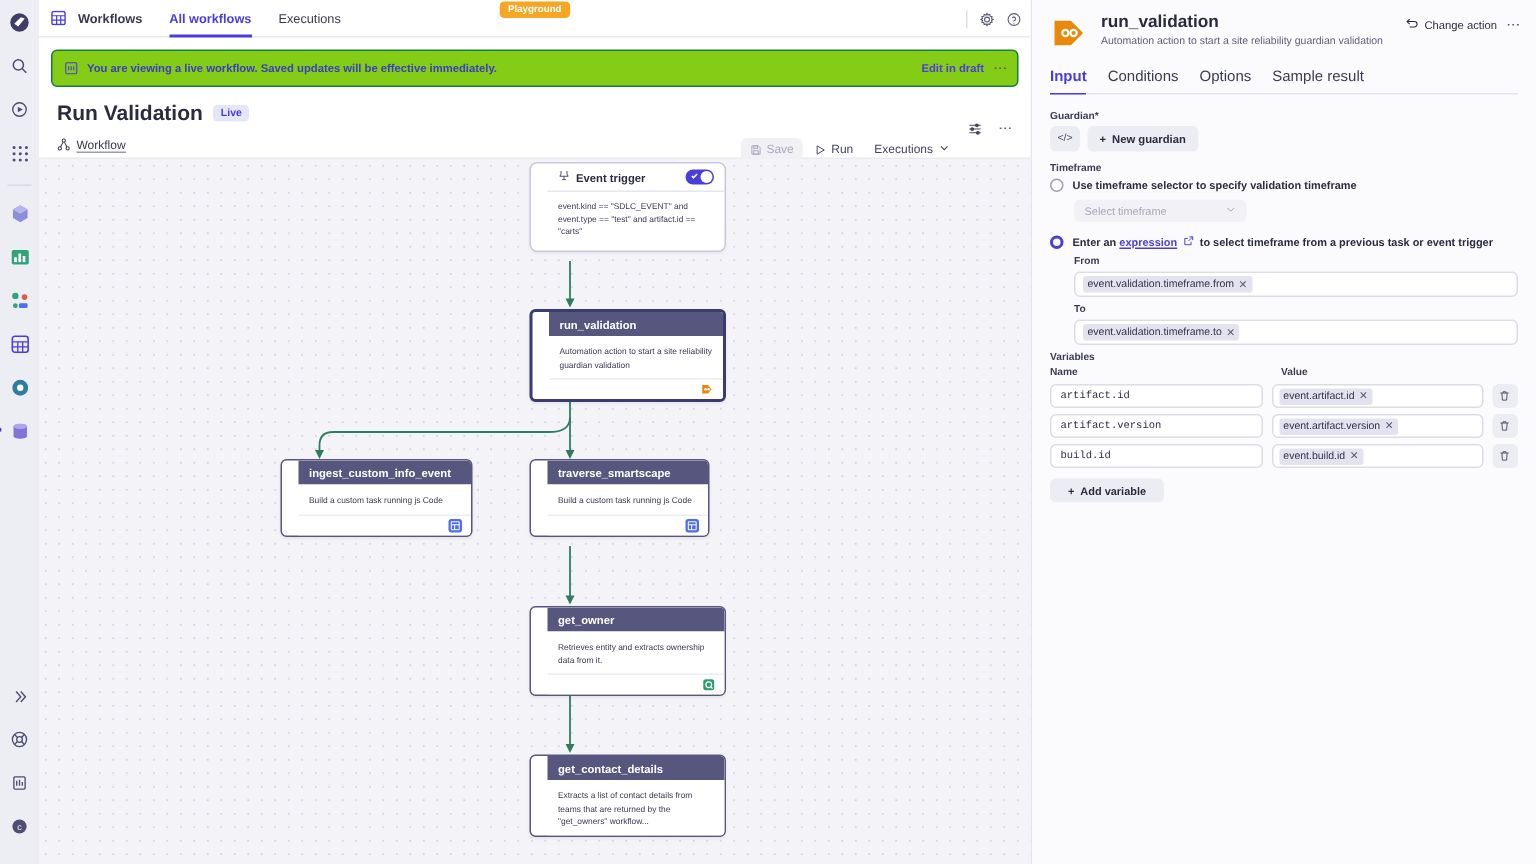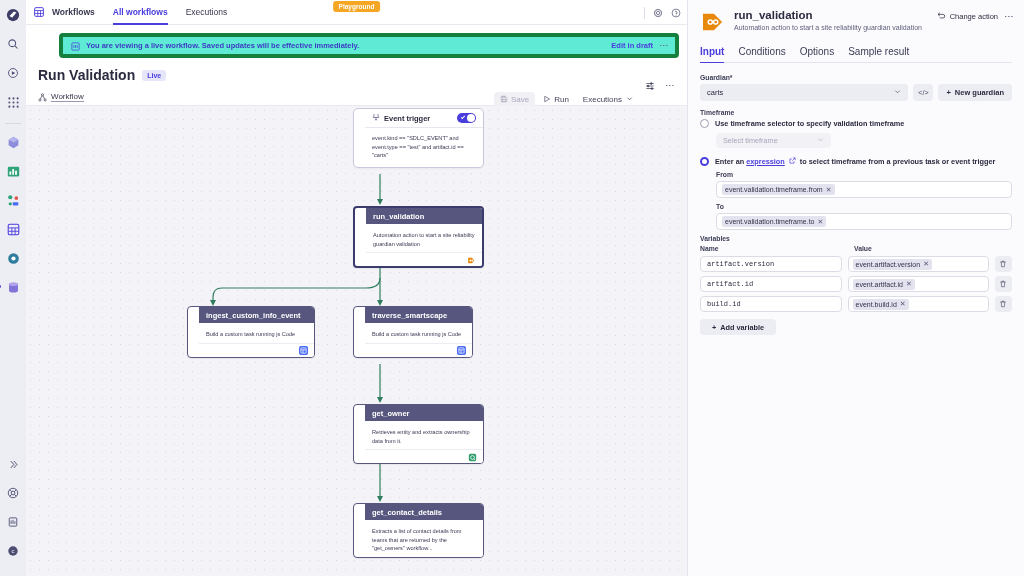--- a/index.html
+++ b/index.html
@@ -59,45 +59,44 @@
   .topbar-right {
     position: absolute; right: 6px; top: 0; height: 25px;
     display: flex; align-items: center; gap: 8px;
   }
   .topbar-right .divider { width: 1px; height: 12px; background: #dedee8; }
   .tb-icon { color: #5a5a7a; display: flex; }
 
   
   .banner-area { padding: 8px 8px 0 8px; background: #fff; }
   .banner {
-    background: #5eead4; border: 4px solid #15803d; border-radius: 4px;
+    background: #84cc16; border: 1px solid #15803d; border-radius: 4px;
     height: 25px; display: flex; align-items: center; padding: 0 8px;
     justify-content: space-between;
-    margin-left: 25px;
   }
   .banner-left { display: flex; align-items: center; gap: 6px; }
   .banner-text { font-size: 7.5px; color: #3c3cc4; font-weight: bold; }
   .banner-right { display: flex; align-items: center; gap: 8px; }
   .edit-draft { font-size: 7.5px; color: #4a3ddd; font-weight: bold; cursor: pointer; }
   .kebab { color: #5a5a7a; font-size: 9px; letter-spacing: 0; line-height: 6px;
     writing-mode: vertical-rl; cursor: pointer; }
 
   
   .titlerow {
     height: 30px; display: flex; align-items: center; padding: 4px 10px 0 12px;
     position: relative; background: #fff;
   }
   .page-title { font-size: 14px; font-weight: bold; color: #2b2b40; }
   .live-badge {
     margin-left: 7px; background: #e6e6fa; color: #4a3ddd; font-size: 7px;
     font-weight: bold; padding: 2px 5px; border-radius: 3px;
   }
   .toolbar { position: absolute; right: 8px; top: 6px; display: flex; align-items: center; gap: 2px; }
   .tool-btn {
-    display: flex; align-items: flex-start; gap: 3px; font-size: 8px;
+    display: flex; align-items: center; gap: 3px; font-size: 8px;
     padding: 3px 6px; border-radius: 4px; color: #45455f; cursor: pointer; margin-top: 28px;
   }
   .tool-btn.disabled { background: #f0f0f5; color: #a9a9bd; }
   .tool-btn .chev { font-size: 6px; margin-left: 1px; }
   .tool-icon-btn { width: 18px; height: 18px; display: flex; align-items: center;
     justify-content: center; color: #45455f; cursor: pointer; }
 
   
   .subnav {
     height: 18px; border-bottom: 1px solid #e9e9f0; display: flex;
@@ -615,28 +614,20 @@
     <div class="tabs">
       <div class="tab active">Input</div>
       <div class="tab">Conditions</div>
       <div class="tab">Options</div>
       <div class="tab">Sample result</div>
     </div>
 
     <div style="margin-top:11px">
       <div class="field-label">Guardian*</div>
       <div class="row">
-        <div class="select">
-          <span>carts</span>
-          <span>
-            <svg width="7" height="7" viewBox="0 0 16 16" fill="none" stroke="#45455f" stroke-width="1.5">
-                <polyline points="3,6 8,11 13,6"></polyline>
-              </svg>
-          </span>
-        </div>
         <div class="sq-btn">&lt;/&gt;</div>
         <div class="pill-btn">
           <span>+</span>
           <span>New guardian</span>
         </div>
       </div>
     </div>
 
     <div style="margin-top:8px">
       <div class="field-label">Timeframe</div>
@@ -690,41 +681,41 @@
 
     <div style="margin-top:5px;position:relative">
       <div class="field-label">Variables</div>
       <div class="vars-head" style="margin-top:1px">
         <div style="width:154px">Name</div>
         <div>Value</div>
       </div>
 
 
       <div class="var-row">
-        <div class="var-name">artifact.version</div>
+        <div class="var-name">artifact.id</div>
         <div class="var-val">
           <span class="token">
-            <span>event.artifact.version</span>
+            <span>event.artifact.id</span>
             <span class="x">✕</span>
           </span>
         </div>
         <div class="trash">
           <svg width="8" height="8" viewBox="0 0 16 16" fill="none" stroke="#45455f" stroke-width="1.2">
               <polyline points="2.5,4 13.5,4"></polyline>
               <path d="M4.5 4 L5.2 13.5 H10.8 L11.5 4"></path>
               <path d="M6.2 4 V2.3 H9.8 V4"></path>
             </svg>
         </div>
       </div>
 
       <div class="var-row">
-        <div class="var-name">artifact.id</div>
+        <div class="var-name">artifact.version</div>
         <div class="var-val">
           <span class="token">
-            <span>event.artifact.id</span>
+            <span>event.artifact.version</span>
             <span class="x">✕</span>
           </span>
         </div>
         <div class="trash">
           <svg width="8" height="8" viewBox="0 0 16 16" fill="none" stroke="#45455f" stroke-width="1.2">
               <polyline points="2.5,4 13.5,4"></polyline>
               <path d="M4.5 4 L5.2 13.5 H10.8 L11.5 4"></path>
               <path d="M6.2 4 V2.3 H9.8 V4"></path>
             </svg>
         </div>

